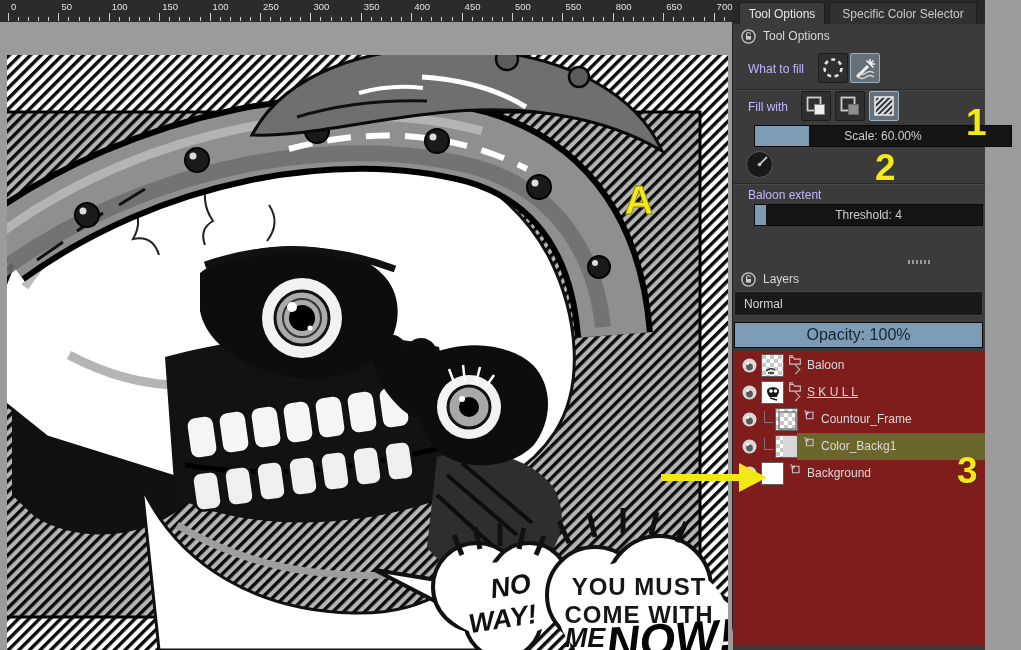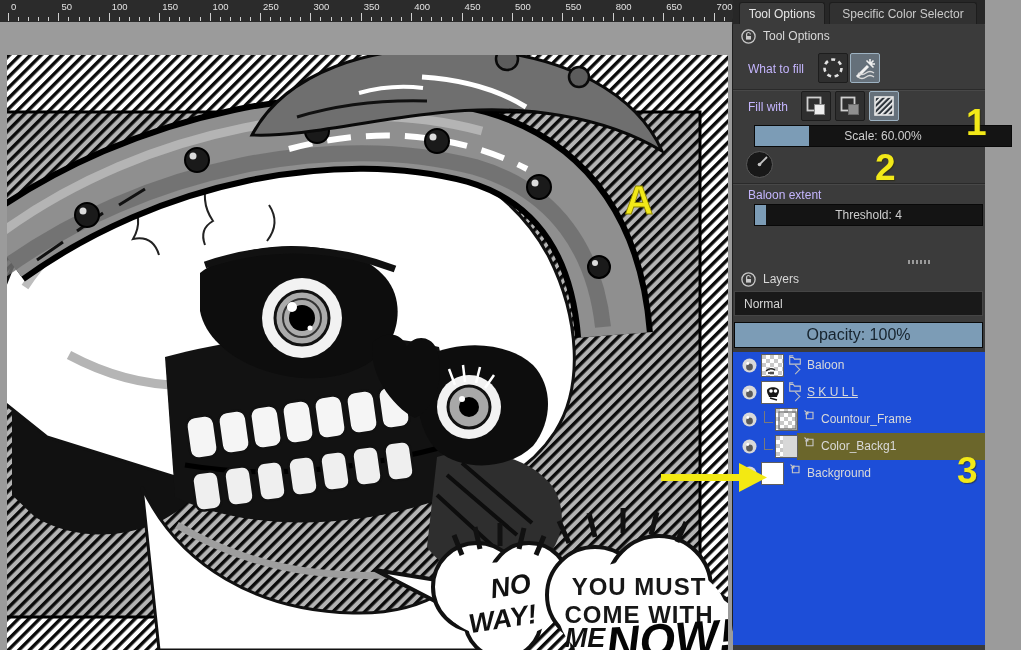--- a/index.html
+++ b/index.html
@@ -45,21 +45,21 @@
                 font-size:12px;color:#cfcfcf;}
   .kslider.full .lbl{color:#17242e;}
   .anglefield{position:absolute;background:#141414;border:1px solid #090909;display:flex;align-items:center;
               font-size:12px;color:#d6d6d6;padding-left:10px;box-sizing:border-box;}
   .hdots{position:absolute;width:24px;height:4px;
          background:repeating-linear-gradient(90deg,#9a9a9a 0 2px,transparent 2px 4px);}
   .blend{position:absolute;left:1px;top:291px;width:249px;height:25px;background:#191919;
          border:1px solid #454545;display:flex;align-items:center;padding-left:9px;font-size:12px;
          color:#d6d6d6;box-sizing:border-box;}
   
-  .layerlist{position:absolute;left:0;top:352px;width:252px;height:293px;background:#1d4ed8;}
+  .layerlist{position:absolute;left:0;top:352px;width:252px;height:293px;background:#7f1d1d;}
   .lrow{position:relative;width:252px;height:27px;}
   .lrow .hl{position:absolute;top:0;bottom:0;right:0;}
   .lrow .hl.sel{left:50px;background:#54779e;}
   .lrow .hl.olive{left:64px;background:#6b662b;}
   .eye{position:absolute;left:8px;top:5px;}
   .thumb{position:absolute;top:2px;width:23px;height:23px;border:1px solid #5e5e5e;box-sizing:border-box;}
   .thumb.g{left:28px;} .thumb.c{left:42px;}
   .branch{position:absolute;left:31px;top:5px;width:8px;height:11px;
           border-left:1px solid #7a7a7a;border-bottom:1px solid #7a7a7a;}
   .iconcol{position:absolute;display:flex;flex-direction:column;align-items:center;gap:1px;}

